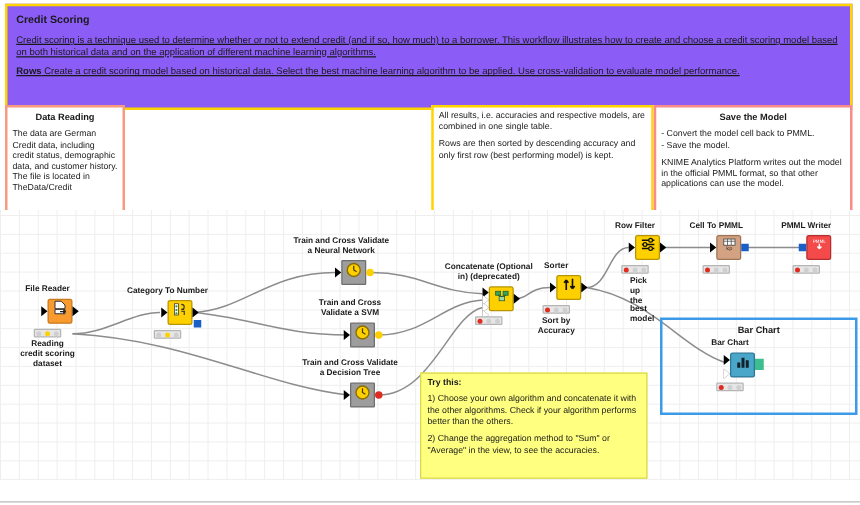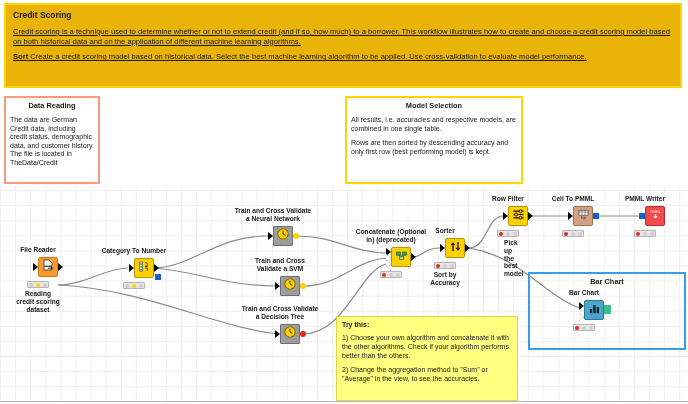--- a/index.html
+++ b/index.html
@@ -7,44 +7,44 @@
     width:688px;height:404px;overflow:hidden;
     background:#ffffff;
     font-family:"Liberation Sans", sans-serif;
     -webkit-font-smoothing:antialiased;
   }
   #root{position:relative;width:688px;height:404px;}
 
   
   .hdr{
     position:absolute;left:4px;top:3px;width:678px;height:85px;
-    border:2px solid #ffd400;background:#eab308;box-sizing:border-box;
+    border:2px solid #ffd400;background:#8b5cf6;box-sizing:border-box;
     padding:5px 7px 0 7px;
   }
   .hdr .ttl{font-size:8.5px;font-weight:bold;color:#1a1a1a;margin-bottom:7px;}
   .hdr p{margin:0 0 6px 0;font-size:7.6px;line-height:9.6px;color:#1a1a1a;text-decoration:underline;}
   .hdr b{font-weight:bold;}
 
   
-  .annorow{position:absolute;left:4px;top:96px;width:678px;height:84px;}
+  .annorow{position:absolute;left:4px;top:84px;width:678px;height:84px;}
   .anno{
     position:absolute;top:0;height:88px;box-sizing:border-box;
     background:#ffffff;border:2px solid #cccccc;
     padding:3px 4px 0 4px;overflow:hidden;
   }
   .anno .ah{
     font-size:7.4px;font-weight:bold;color:#1a1a1a;text-align:center;
     margin-bottom:6px;
   }
   .anno .ab{font-size:7px;line-height:8.6px;color:#1a1a1a;white-space:pre-line;}
   .anno .ab.sp{margin-top:6px;}
 
   
   .canvas{
-    position:absolute;left:0;top:186px;width:688px;height:216px;
+    position:absolute;left:0;top:168px;width:688px;height:216px;
     background:#ffffff;
     background-image:
       linear-gradient(to right, #eeeeee 1px, transparent 1px),
       linear-gradient(to bottom, #eeeeee 1px, transparent 1px);
     background-size:15.1px 15.1px;
     background-position:0px 4px;
   }
   .botline{position:absolute;left:0;top:401px;width:688px;height:1px;background:#b9b9b9;}
 
   
@@ -119,38 +119,43 @@
   .cap.lft{text-align:left;left:0;transform:none;width:auto;}
 </style>
 </head>
 <body>
 
 <div id="root">
 
   <div class="hdr">
     <div class="ttl">Credit Scoring</div>
     <p>Credit scoring is a technique used to determine whether or not to extend credit (and if so, how much) to a borrower. This workflow illustrates how to create and choose a credit scoring model based on both historical data and on the application of different machine learning algorithms.</p>
-    <p><b>Sort</b><span> Create a credit scoring model based on historical data. Select the best machine learning algorithm to be applied. Use cross-validation to evaluate model performance.</span></p>
+    <p><b>Rows</b><span> Create a credit scoring model based on historical data. Select the best machine learning algorithm to be applied. Use cross-validation to evaluate model performance.</span></p>
   </div>
 
   <div class="annorow">
 
     <div class="anno" style="left:0px;width:96px;border-color:#f79a7e;">
       <div class="ah">Data Reading</div>
       <div class="ab">The data are German Credit data, including credit status, demographic data, and customer history. The file is located in TheData/Credit</div>
     </div>
 
 
 
     <div class="anno" style="left:341px;width:178px;border-color:#ffd400;">
-      <div class="ah">Model Selection</div>
       <div class="ab">All results, i.e. accuracies and respective models, are combined in one single table.</div>
       <div class="ab sp">Rows are then sorted by descending accuracy and only first row (best performing model) is kept.</div>
     </div>
 
+    <div class="anno" style="left:519px;width:159px;border-color:#f98a8a;">
+      <div class="ah">Save the Model</div>
+      <div class="ab">- Convert the model cell back to PMML.
+- Save the model.</div>
+      <div class="ab sp">KNIME Analytics Platform writes out the model in the official PMML format, so that other applications can use the model.</div>
+    </div>
 
   </div>
 
   <div class="canvas">
 
     <svg class="wires" viewBox="0 0 688 216">
       <g fill="none" stroke="#8c8c8c" stroke-width="1.2">
 
         <path d="M58,99 C85,99 105,82 128,82"></path>
 

